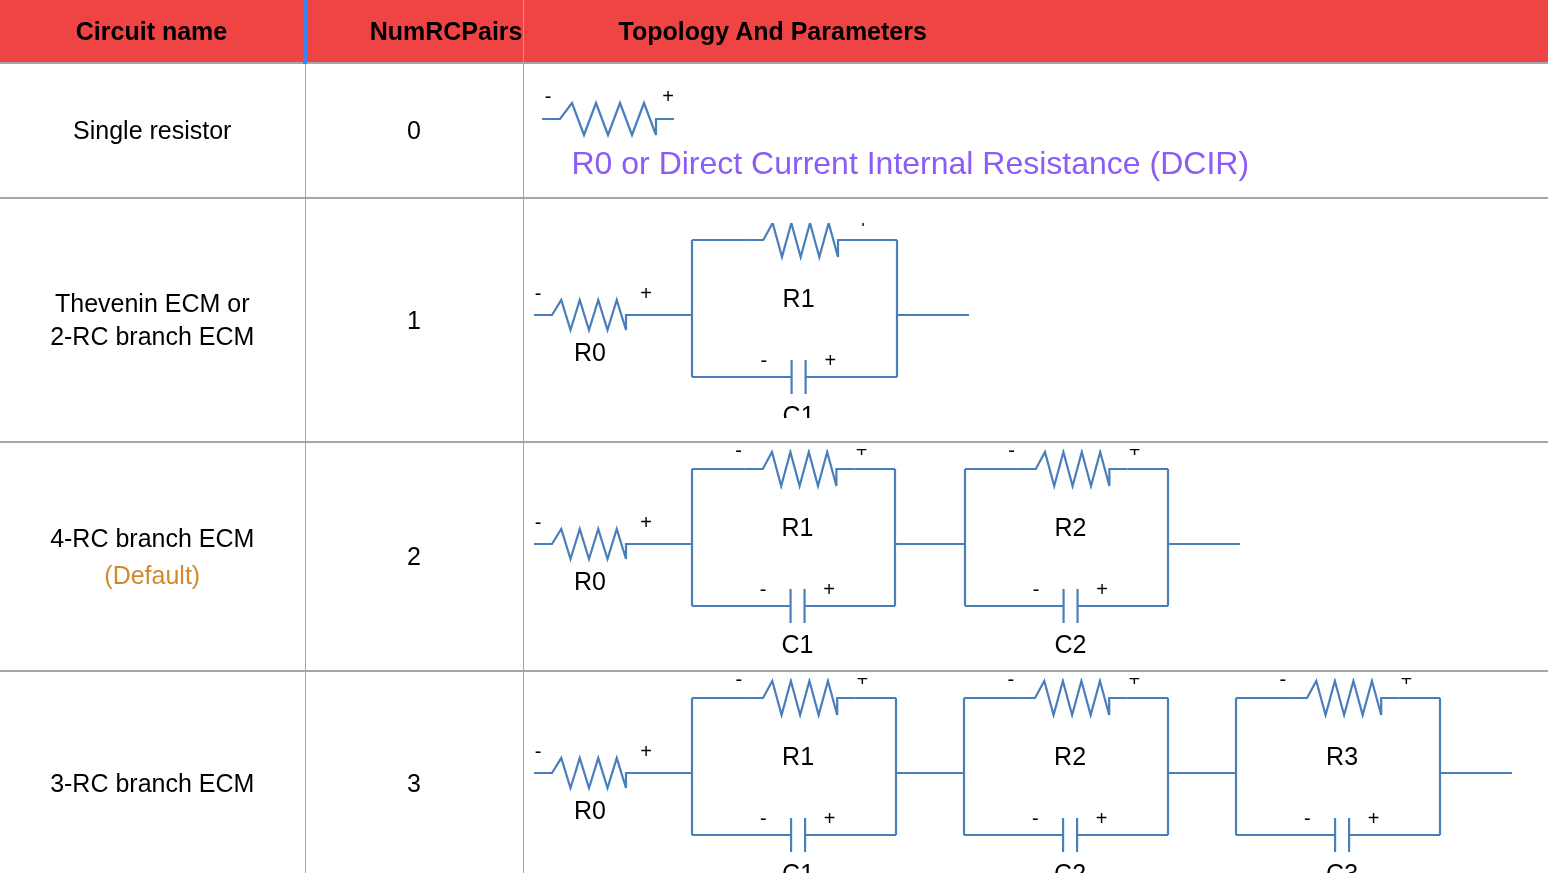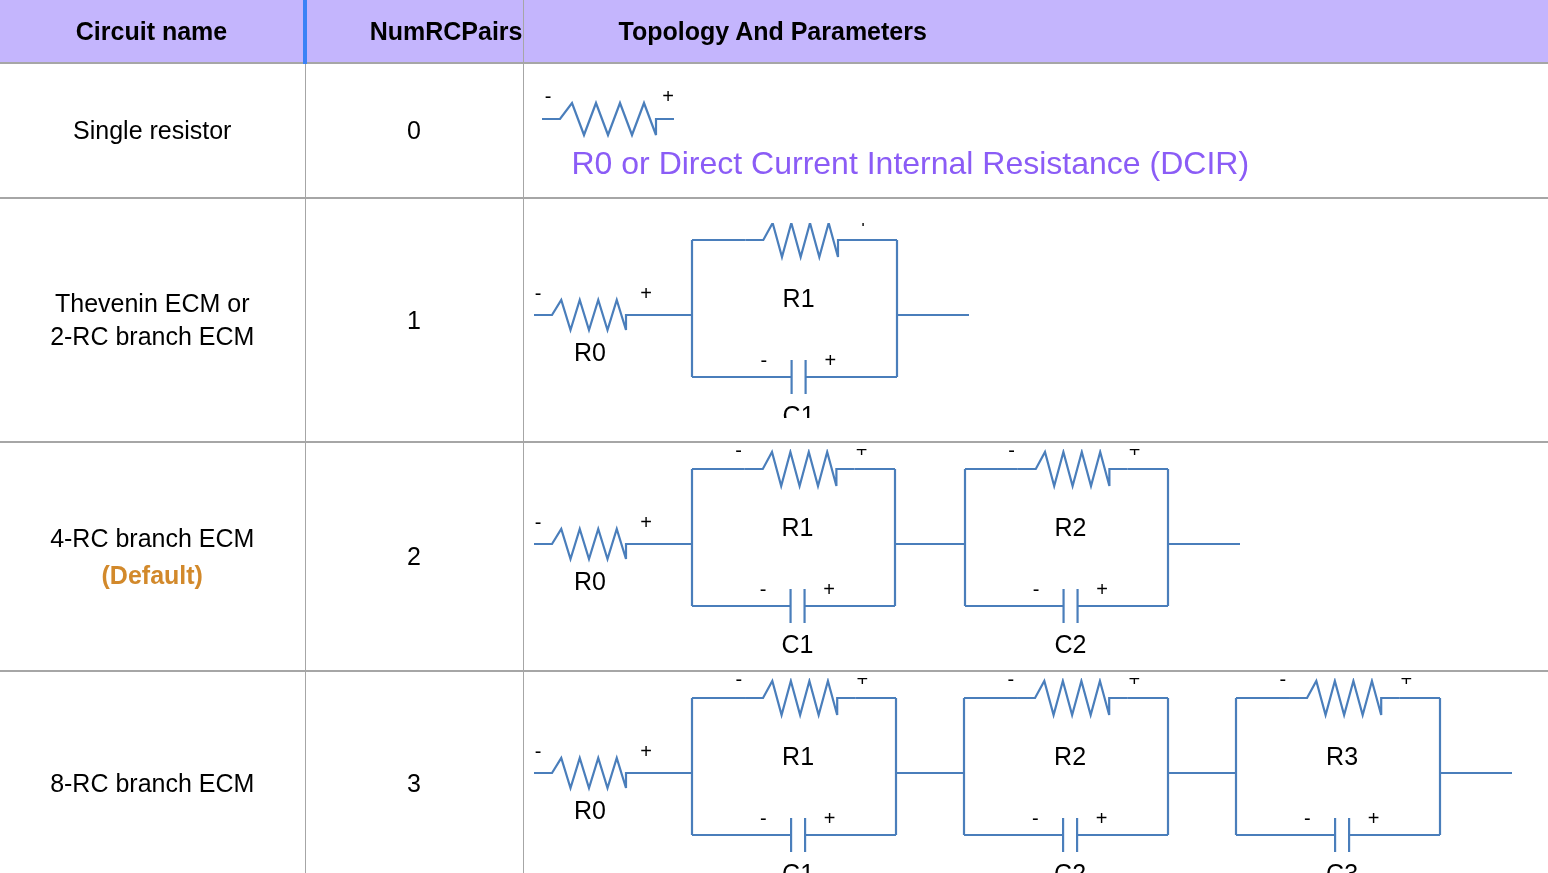--- a/index.html
+++ b/index.html
@@ -31,21 +31,21 @@
   col.c-num   { width: 218px; }
   col.c-topo  { width: 1025px; }
 
   thead th {
     font-weight: bold;
     font-size: 25px;
     padding: 0;
     height: 62px;
     vertical-align: middle;
     border-bottom: 2px solid #a6a6a6;
-    background: #c4b5fd;
+    background: #ef4444;
   }
   thead th.th-name  { text-align: center; }
   thead th.th-num   { text-align: right; border-left: 4px solid #3b82f6; margin-left: 21px; }
   thead th.th-topo  { text-align: left; padding-left: 95px; border-left: 1px solid #a6a6a6; margin-left: 47px; }
 
   tbody td {
     padding: 12px;
     vertical-align: middle;
     border-bottom: 2px solid #a6a6a6;
     background: #ffffff;
@@ -62,21 +62,21 @@
   }
   tbody td.td-topo {
     border-left: 1px solid #a6a6a6;
     padding: 0;
     text-align: left;
   }
 
   .default-tag {
     display: block;
     color: #d2892b;
-    font-weight: bold;
+    font-weight: normal;
     font-size: 25px;
     margin-top: 4px;
   }
 
   .topo-wrap {
     position: relative;
     width: 1025px;
   }
 
   svg.circuit {
@@ -209,21 +209,21 @@
                 <line x1="553.56" y1="140" x2="553.56" y2="174" stroke="#4a7ebb" stroke-width="2.2"></line>
                 <text x="512.05" y="147" class="sign" text-anchor="middle">-</text>
                 <text x="578.025" y="147" class="sign" text-anchor="middle">+</text>
                 <text x="546.56" y="204" class="label" text-anchor="middle">C2</text>
                 <line x1="644" y1="95" x2="716" y2="95" stroke="#4a7ebb" stroke-width="2.2"></line>
               </svg>
             </div>
           </td>
         </tr>
         <tr class="row-h4">
-          <td class="td-name"><span>8-RC branch ECM</span></td>
+          <td class="td-name"><span>3-RC branch ECM</span></td>
           <td class="td-num">3</td>
           <td class="td-topo">
             <div class="topo-wrap">
               <svg class="circuit" width="1025" height="210" viewBox="0 0 1025 210">
                 <path d="M 10 95 L 28 95 L 37.25 80 L 46.5 110 L 55.75 80 L 65 110 L 74.25 80 L 83.5 110 L 92.75 80 L 102 110 L 102 95 L 120 95" fill="none" stroke="#4a7ebb" stroke-width="2.2" stroke-linejoin="miter" stroke-linecap="butt"></path>
                 <text x="14" y="80" class="sign" text-anchor="middle">-</text>
                 <text x="122" y="80" class="sign" text-anchor="middle">+</text>
                 <text x="66" y="141" class="label" text-anchor="middle">R0</text>
                 <line x1="120" y1="95" x2="168" y2="95" stroke="#4a7ebb" stroke-width="2.2"></line>
                 <line x1="168" y1="20" x2="168" y2="157" stroke="#4a7ebb" stroke-width="2.2"></line>

